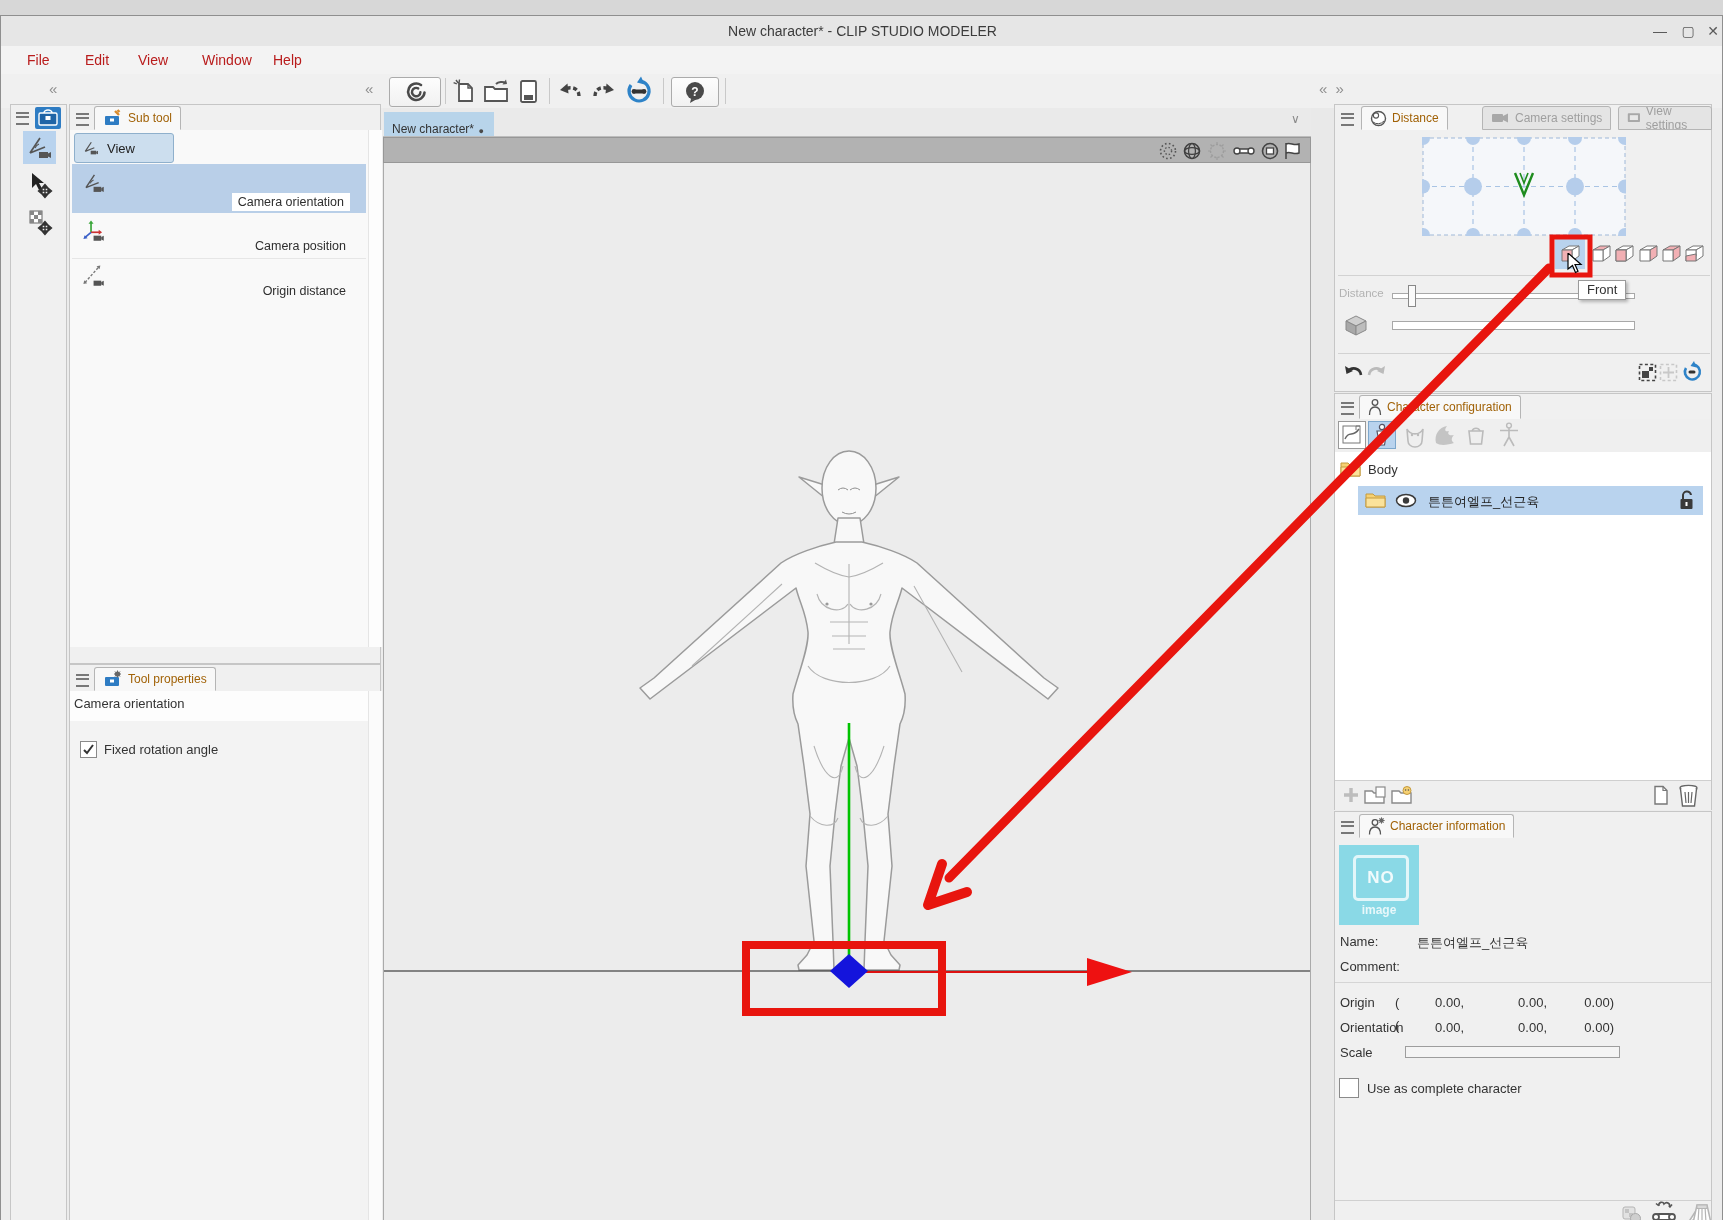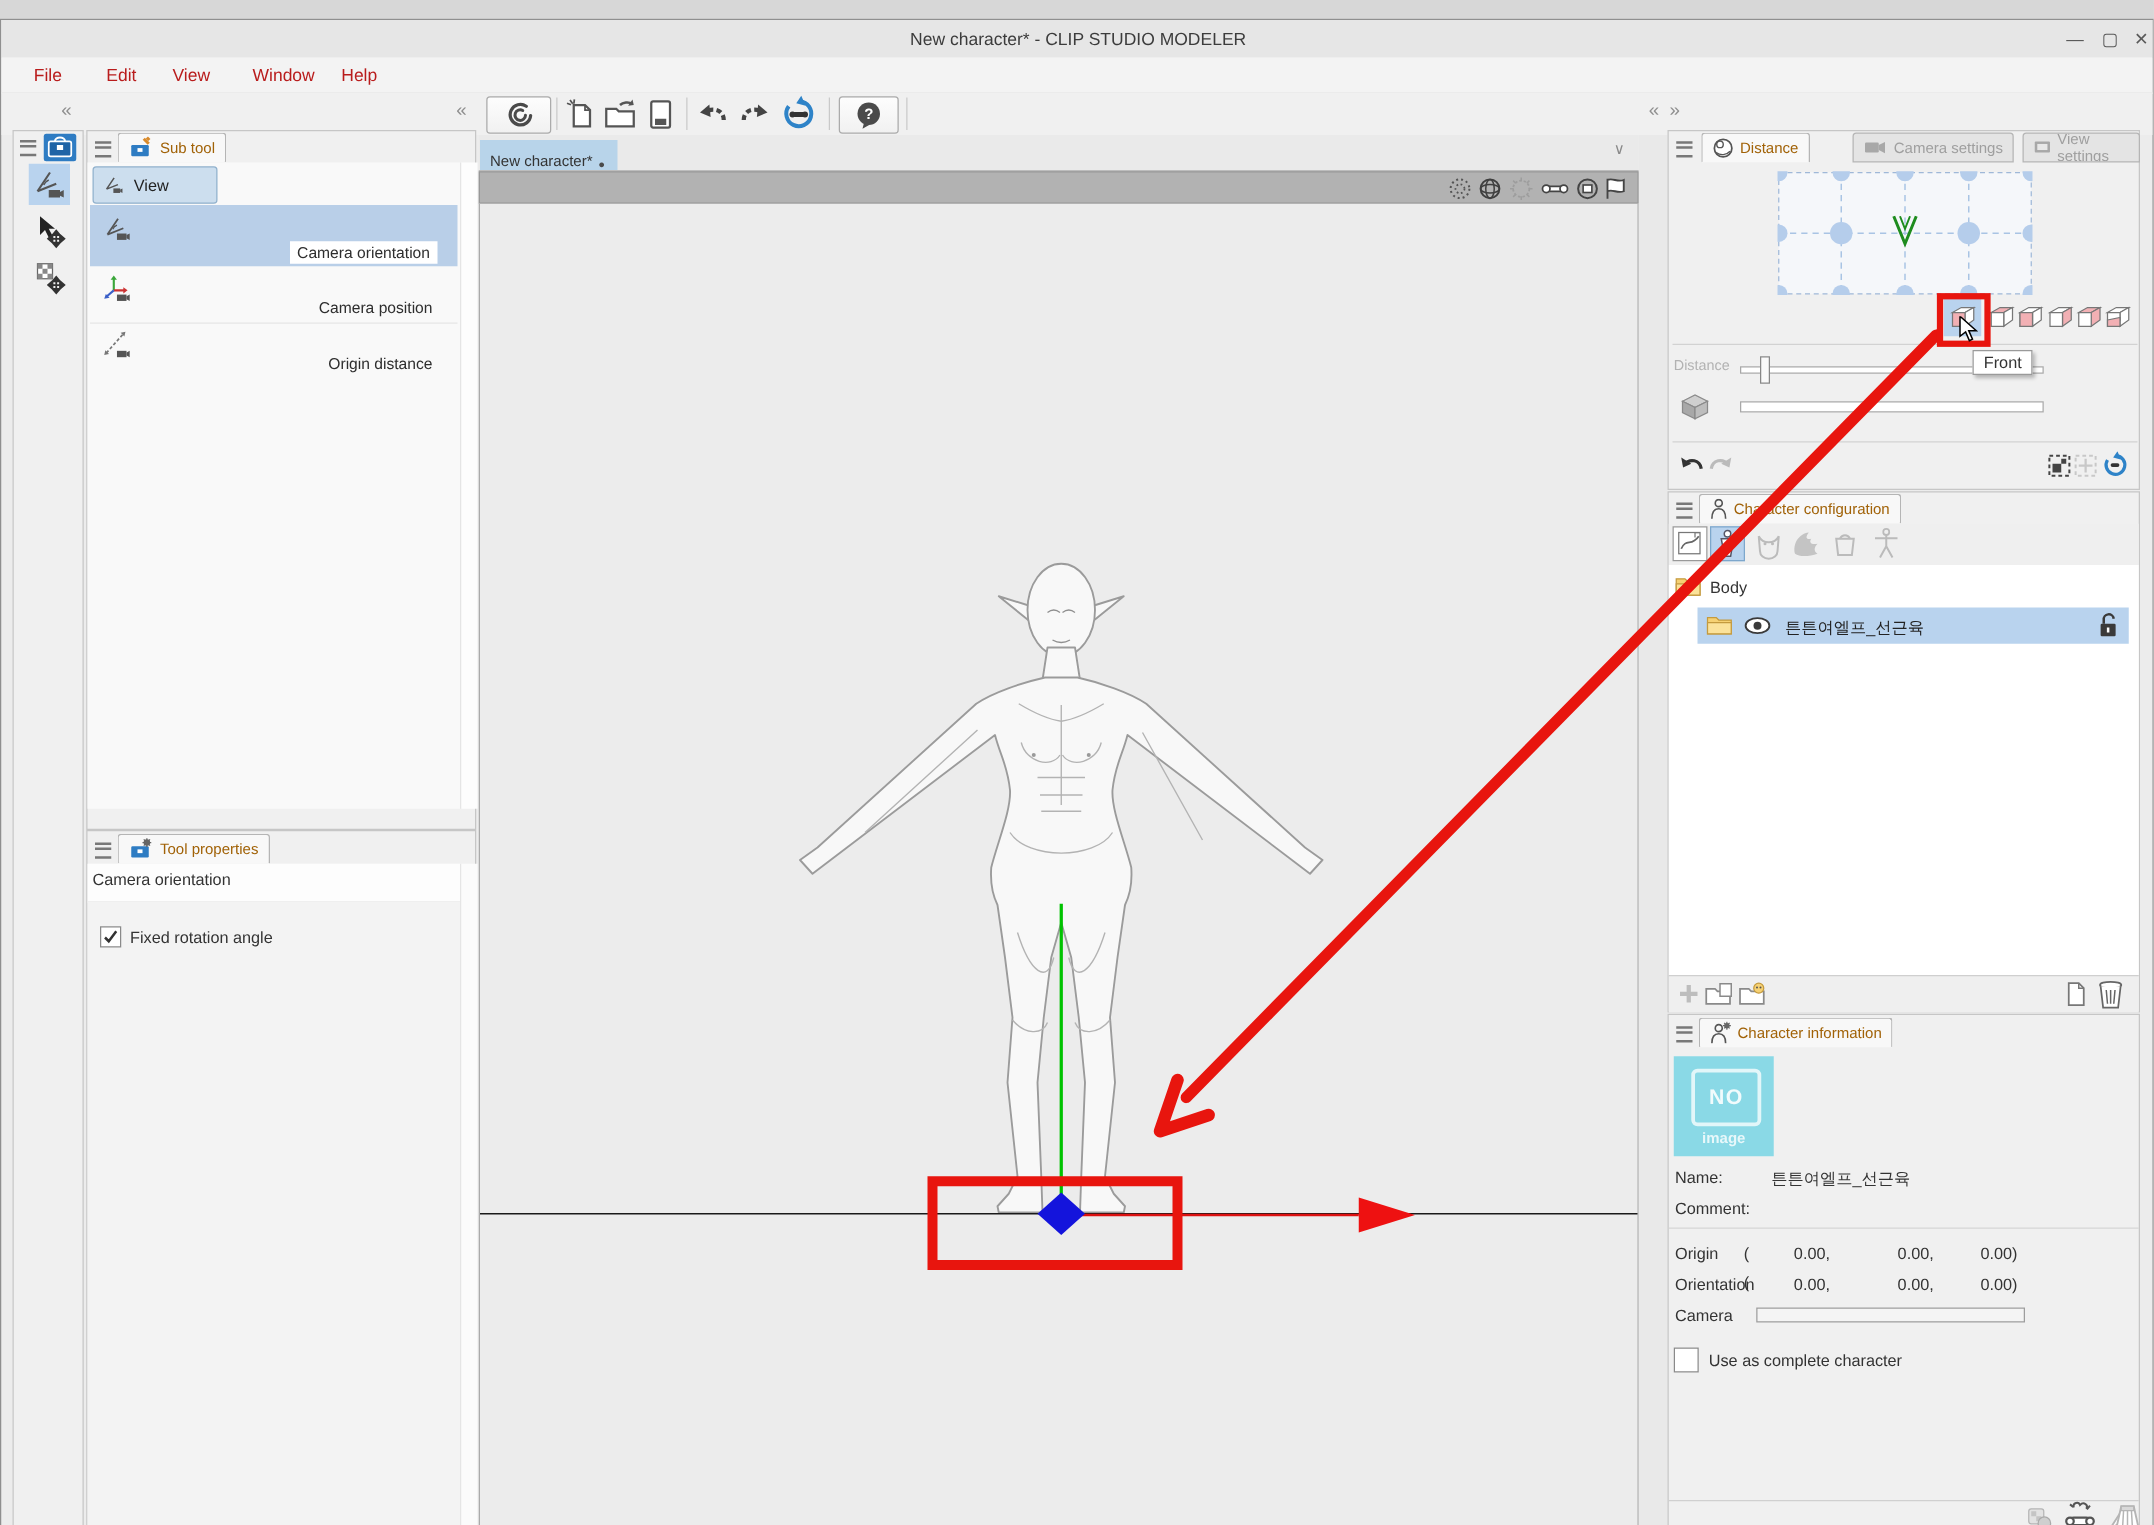--- a/index.html
+++ b/index.html
@@ -593,21 +593,21 @@
     <span class="abs val" style="left:59px;top:183px;">0.00,</span>
     <span class="abs val" style="left:142px;top:183px;">0.00,</span>
     <span class="abs val" style="left:209px;top:183px;">0.00)</span>
 
     <span class="abs lbl13" style="left:5px;top:208px;">Orientation</span>
     <span class="abs lbl13" style="left:60px;top:206px;">(</span>
     <span class="abs val" style="left:59px;top:208px;">0.00,</span>
     <span class="abs val" style="left:142px;top:208px;">0.00,</span>
     <span class="abs val" style="left:209px;top:208px;">0.00)</span>
 
-    <span class="abs lbl13" style="left:5px;top:233px;">Camera</span>
+    <span class="abs lbl13" style="left:5px;top:233px;">Scale</span>
     <div class="abs" style="left:70px;top:234px;width:215px;height:12px;background:#f4f4f4;border:1px solid #9d9d9d;box-sizing:border-box;"></div>
 
     <div class="abs cbox" style="left:4px;top:266px;width:20px;height:20px;"></div>
     <span class="abs lbl13" style="left:32px;top:269px;">Use as complete character</span>
 
     <div class="abs" style="left:0;top:388px;width:376px;height:1px;background:#d0d0d0;"></div>
 
     <svg class="abs" style="left:286px;top:393px;" width="22" height="20" viewBox="0 0 22 20">
       <rect x="2" y="2" width="12" height="12" rx="2" fill="#e2e2e2" stroke="#b5b5b5"></rect>
       <rect x="4" y="4" width="4" height="4" fill="#c4c4c4"></rect>

